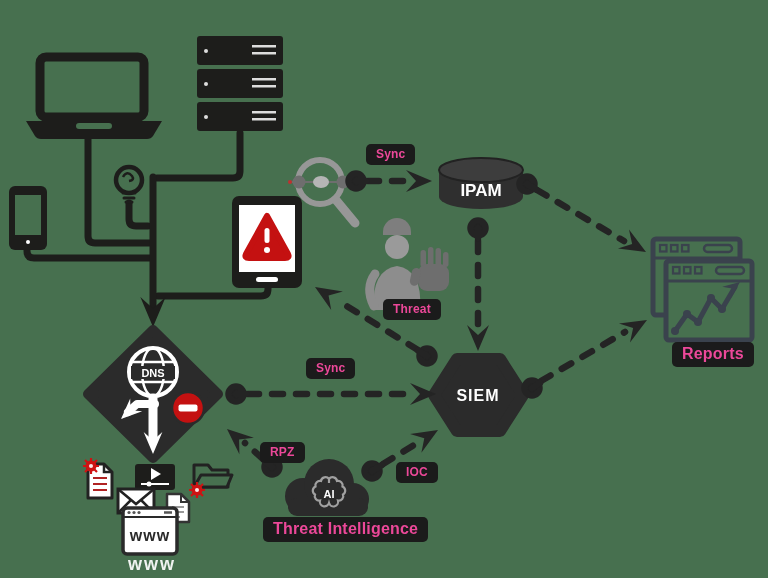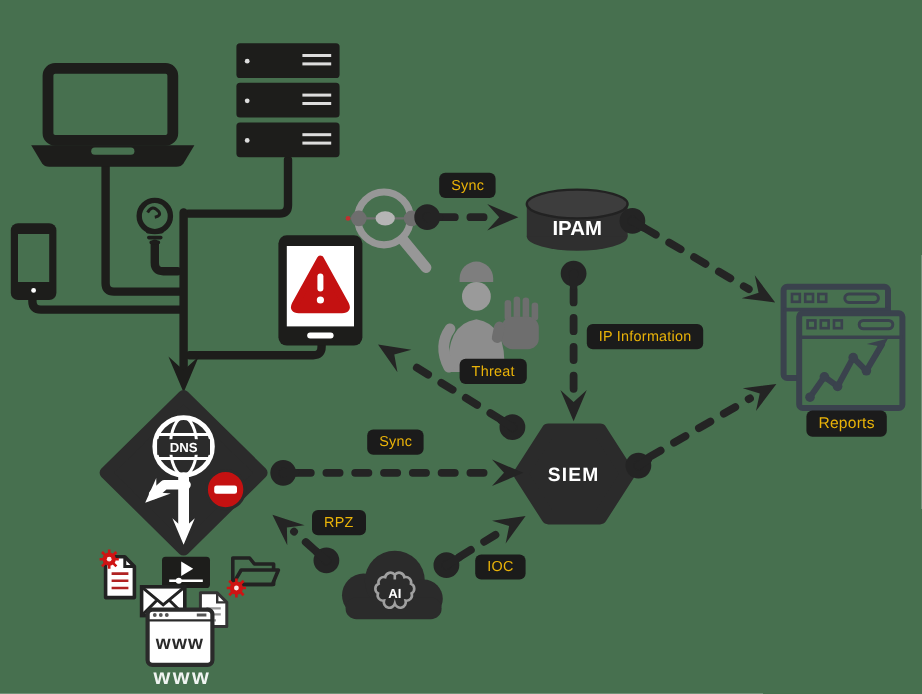--- a/index.html
+++ b/index.html
@@ -3,26 +3,26 @@
 <meta charset="utf-8">
 <style>
   html,body{margin:0;padding:0;}
   .stage{
     position:relative;width:768px;height:578px;overflow:hidden;
     background:#47704F;
     font-family:"Liberation Sans","DejaVu Sans",sans-serif;
   }
   .stage svg{position:absolute;left:0;top:0;}
   .pill{
-    position:absolute;background:#1B1B1B;color:#eab308;
-    font-weight:normal;font-size:12px;line-height:1;
+    position:absolute;background:#1B1B1B;color:#ec4899;
+    font-weight:bold;font-size:12px;line-height:1;
     padding:4px 10px 5px;border-radius:5px;white-space:nowrap;
     letter-spacing:.2px;
   }
-  .pill.big{font-size:13px;}
+  .pill.big{font-size:16px;}
   svg text{font-family:"Liberation Sans","DejaVu Sans",sans-serif;font-weight:bold;}
 </style>
 </head>
 <body>
 
 <div class="stage">
 
 <svg width="768" height="578" viewBox="0 0 768 578">
   <defs>
     <path id="ah" d="M0,0 L-26,-11 L-16,0 L-26,11 Z"></path>
@@ -267,20 +267,20 @@
     <circle cx="-21" cy="-18.5" r="1.6" fill="#555555"></circle>
     <circle cx="-16" cy="-18.5" r="1.6" fill="#555555"></circle>
     <circle cx="-11" cy="-18.5" r="1.6" fill="#555555"></circle>
     <path d="M14,-18.5 H22" stroke="#555555" stroke-width="2.5"></path>
     <text x="0" y="10" text-anchor="middle" font-size="16" letter-spacing="1" fill="#2A2A2A">www</text>
   </g>
   <text x="152" y="570" text-anchor="middle" font-size="18" letter-spacing="2" fill="#FFFFFF" opacity="0.92">www</text>
 </svg>
 
 <div class="pill" style="left:366px;top:144px;">Sync</div>
-<div class="pill" style="left:489px;top:270px;">IP Information</div>
 <div class="pill" style="left:383px;top:299px;">Threat</div>
 <div class="pill" style="left:306px;top:358px;">Sync</div>
-<div class="pill" style="left:260px;top:425px;">RPZ</div>
+<div class="pill" style="left:260px;top:442px;">RPZ</div>
 <div class="pill" style="left:396px;top:462px;">IOC</div>
+<div class="pill big" style="left:263px;top:517px;">Threat Intelligence</div>
 <div class="pill big" style="left:672px;top:342px;">Reports</div>
 
 </div>
 
 </body></html>

